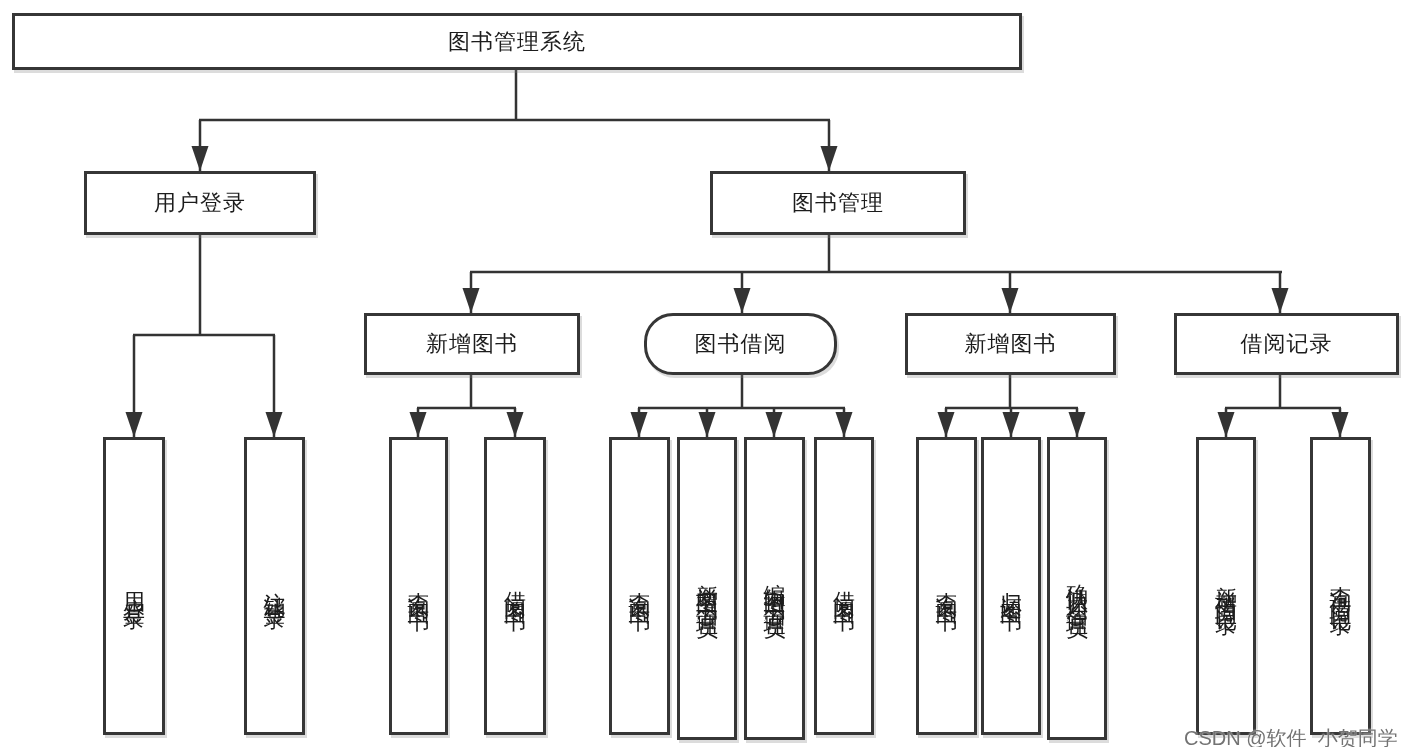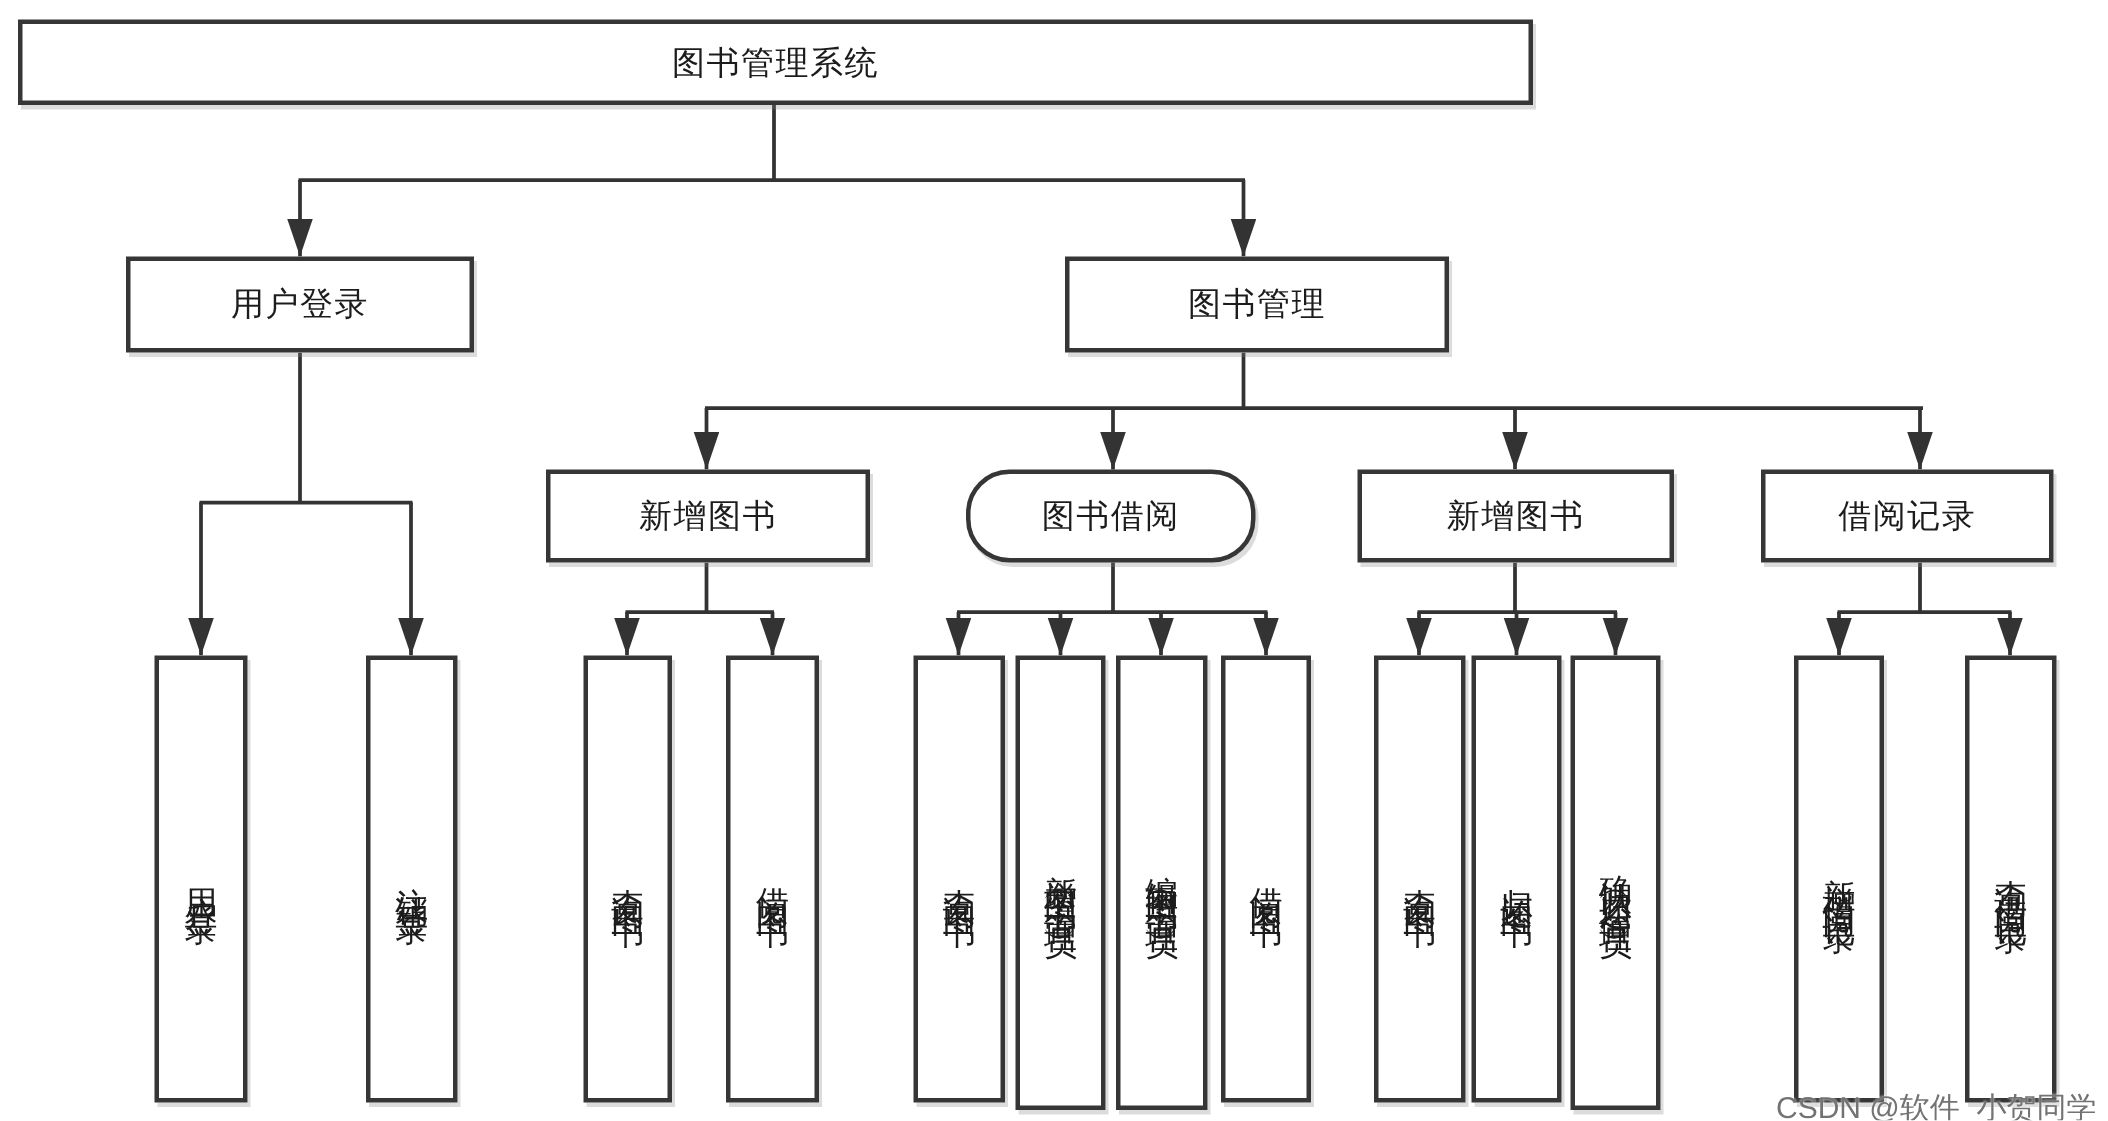--- a/index.html
+++ b/index.html
@@ -116,21 +116,21 @@
 
   <div class="box hnode" style="left:364px; top:313px; width:216px; height:62px;">
     <span>新增图书</span>
   </div>
   <div class="box hnode" style="left:644px; top:313px; width:193px; height:62px;border-radius:29px;">
     <span>图书借阅</span>
   </div>
   <div class="box hnode" style="left:905px; top:313px; width:211px; height:62px;">
     <span>新增图书</span>
   </div>
-  <div class="box hnode" style="left:1174px; top:313px; width:195px; height:62px;">
+  <div class="box hnode" style="left:1174px; top:313px; width:225px; height:62px;">
     <span>借阅记录</span>
   </div>
 
   <div class="box vleaf" style="left:103px; top:437px; width:62px; height:298px;">
     <span>用户登录</span>
   </div>
   <div class="box vleaf" style="left:244px; top:437px; width:61px; height:298px;">
     <span>注销登录</span>
   </div>
 

